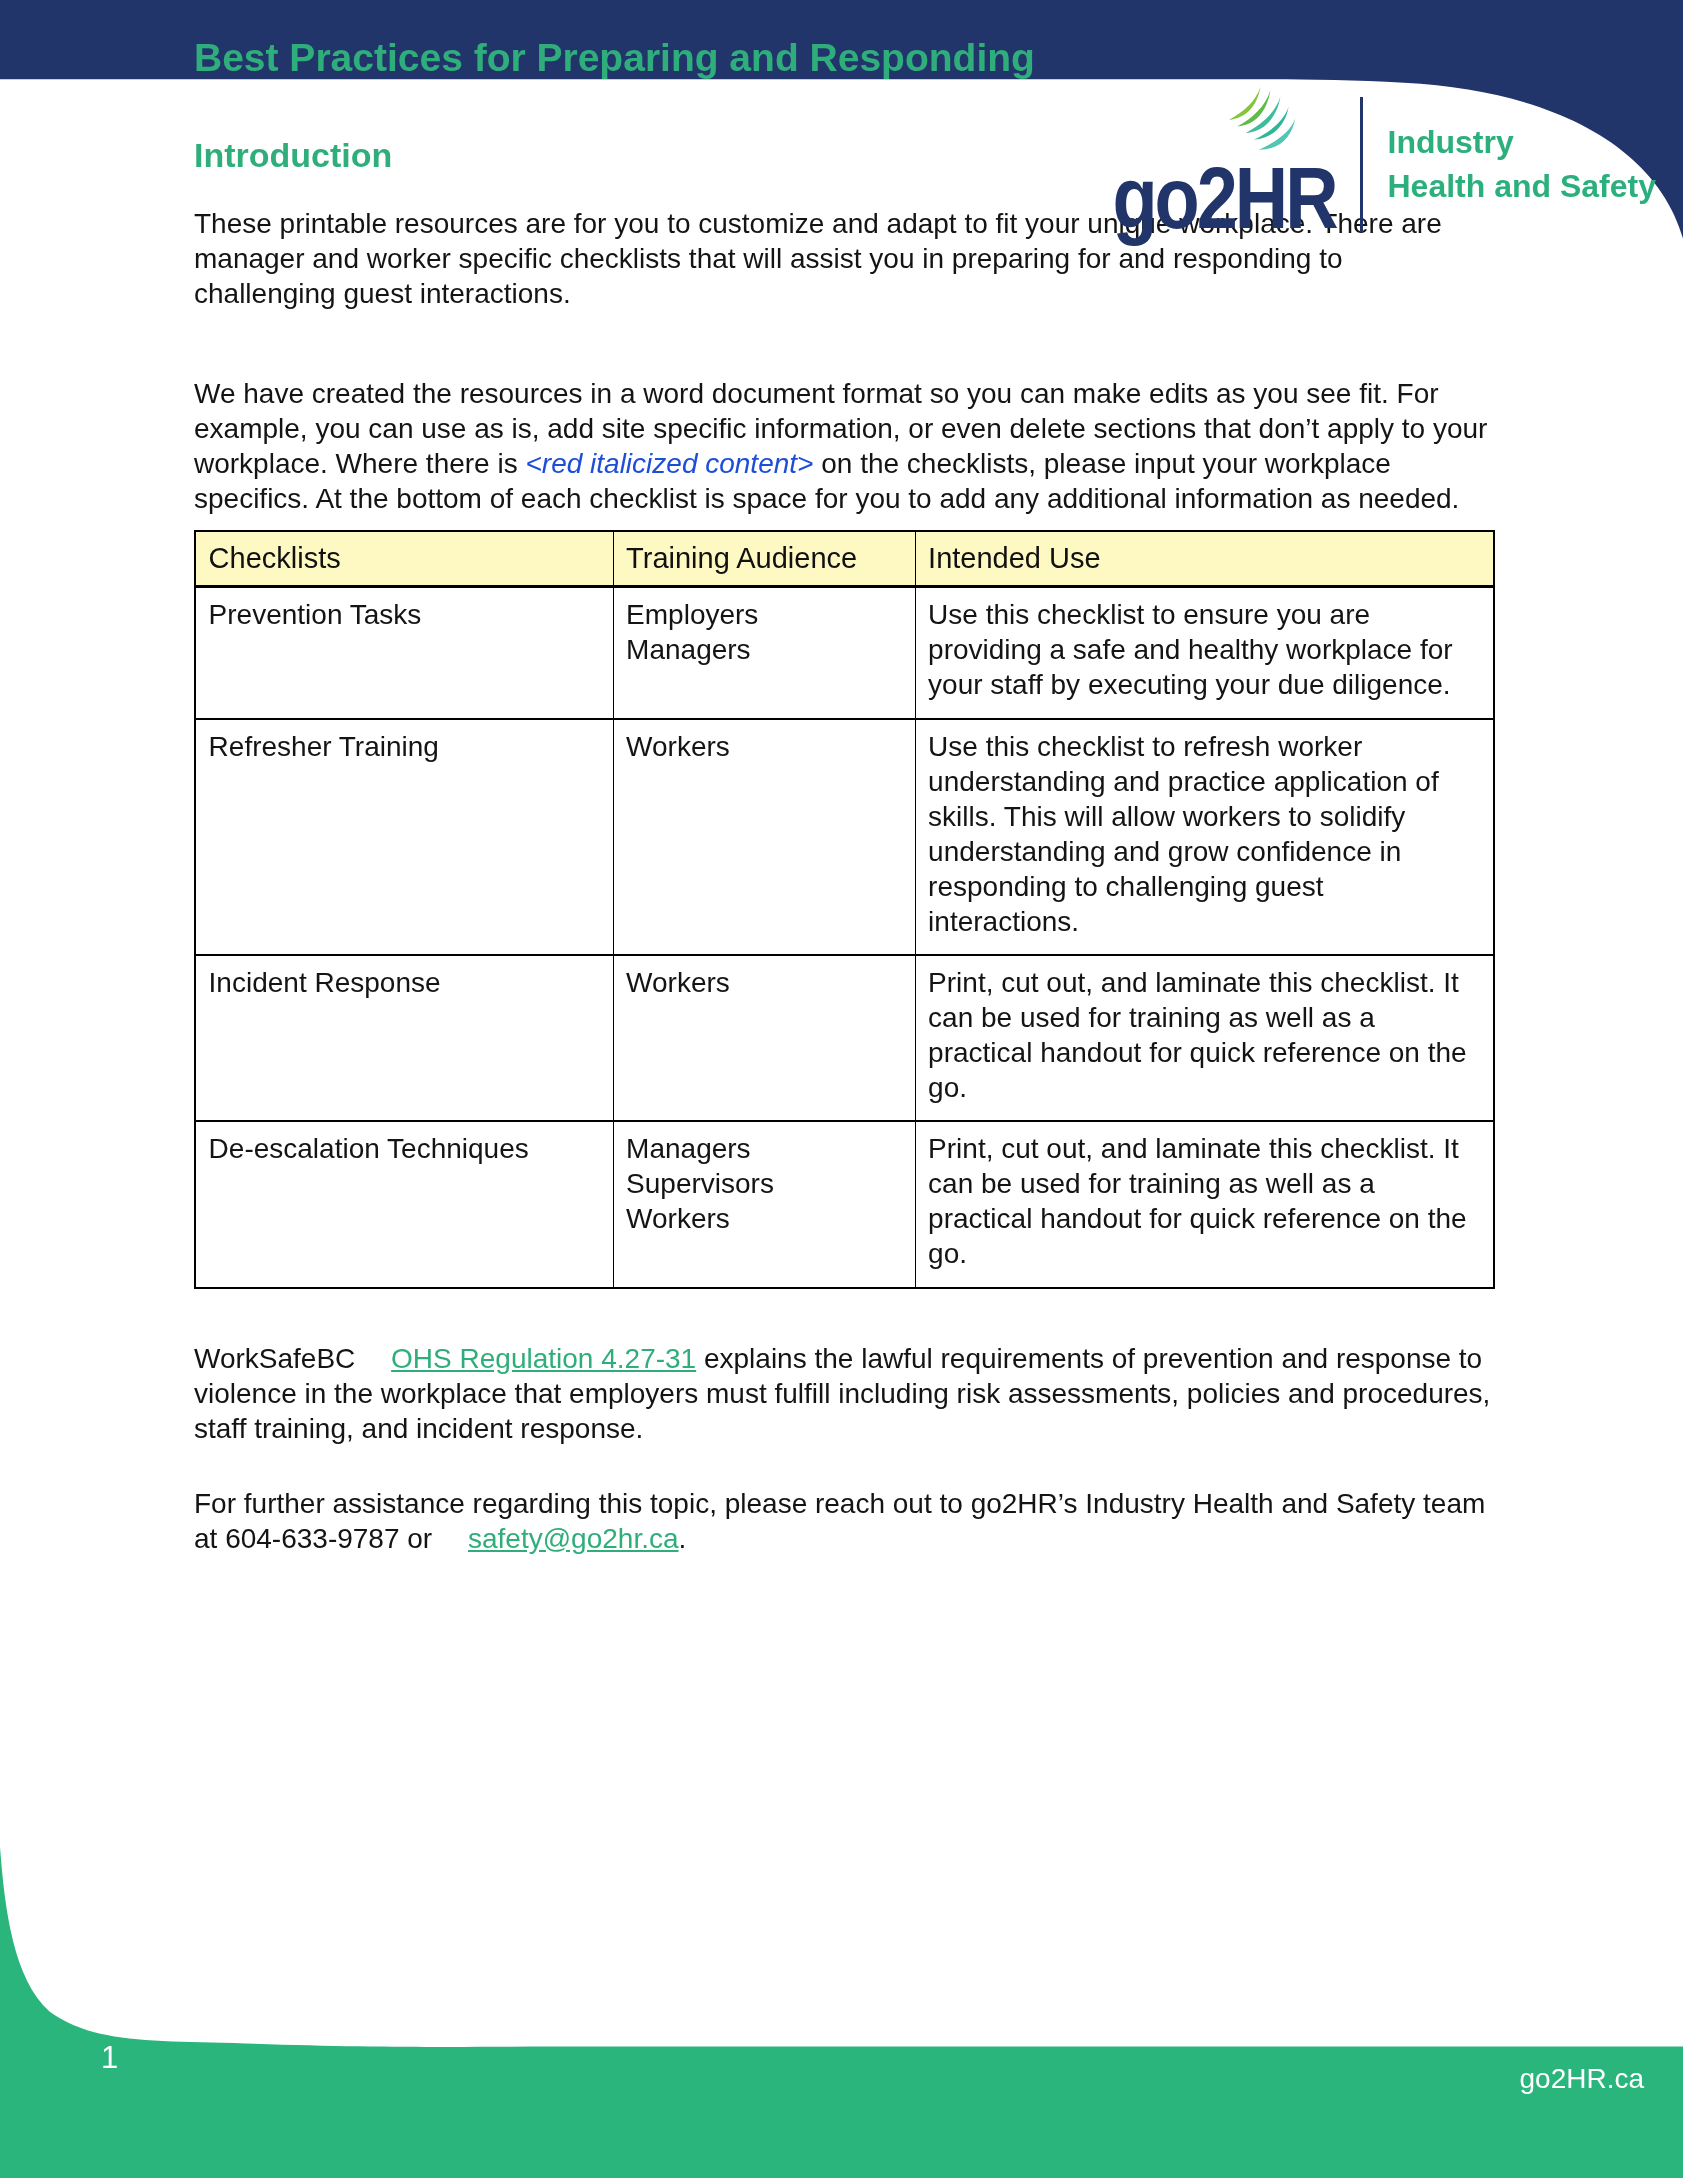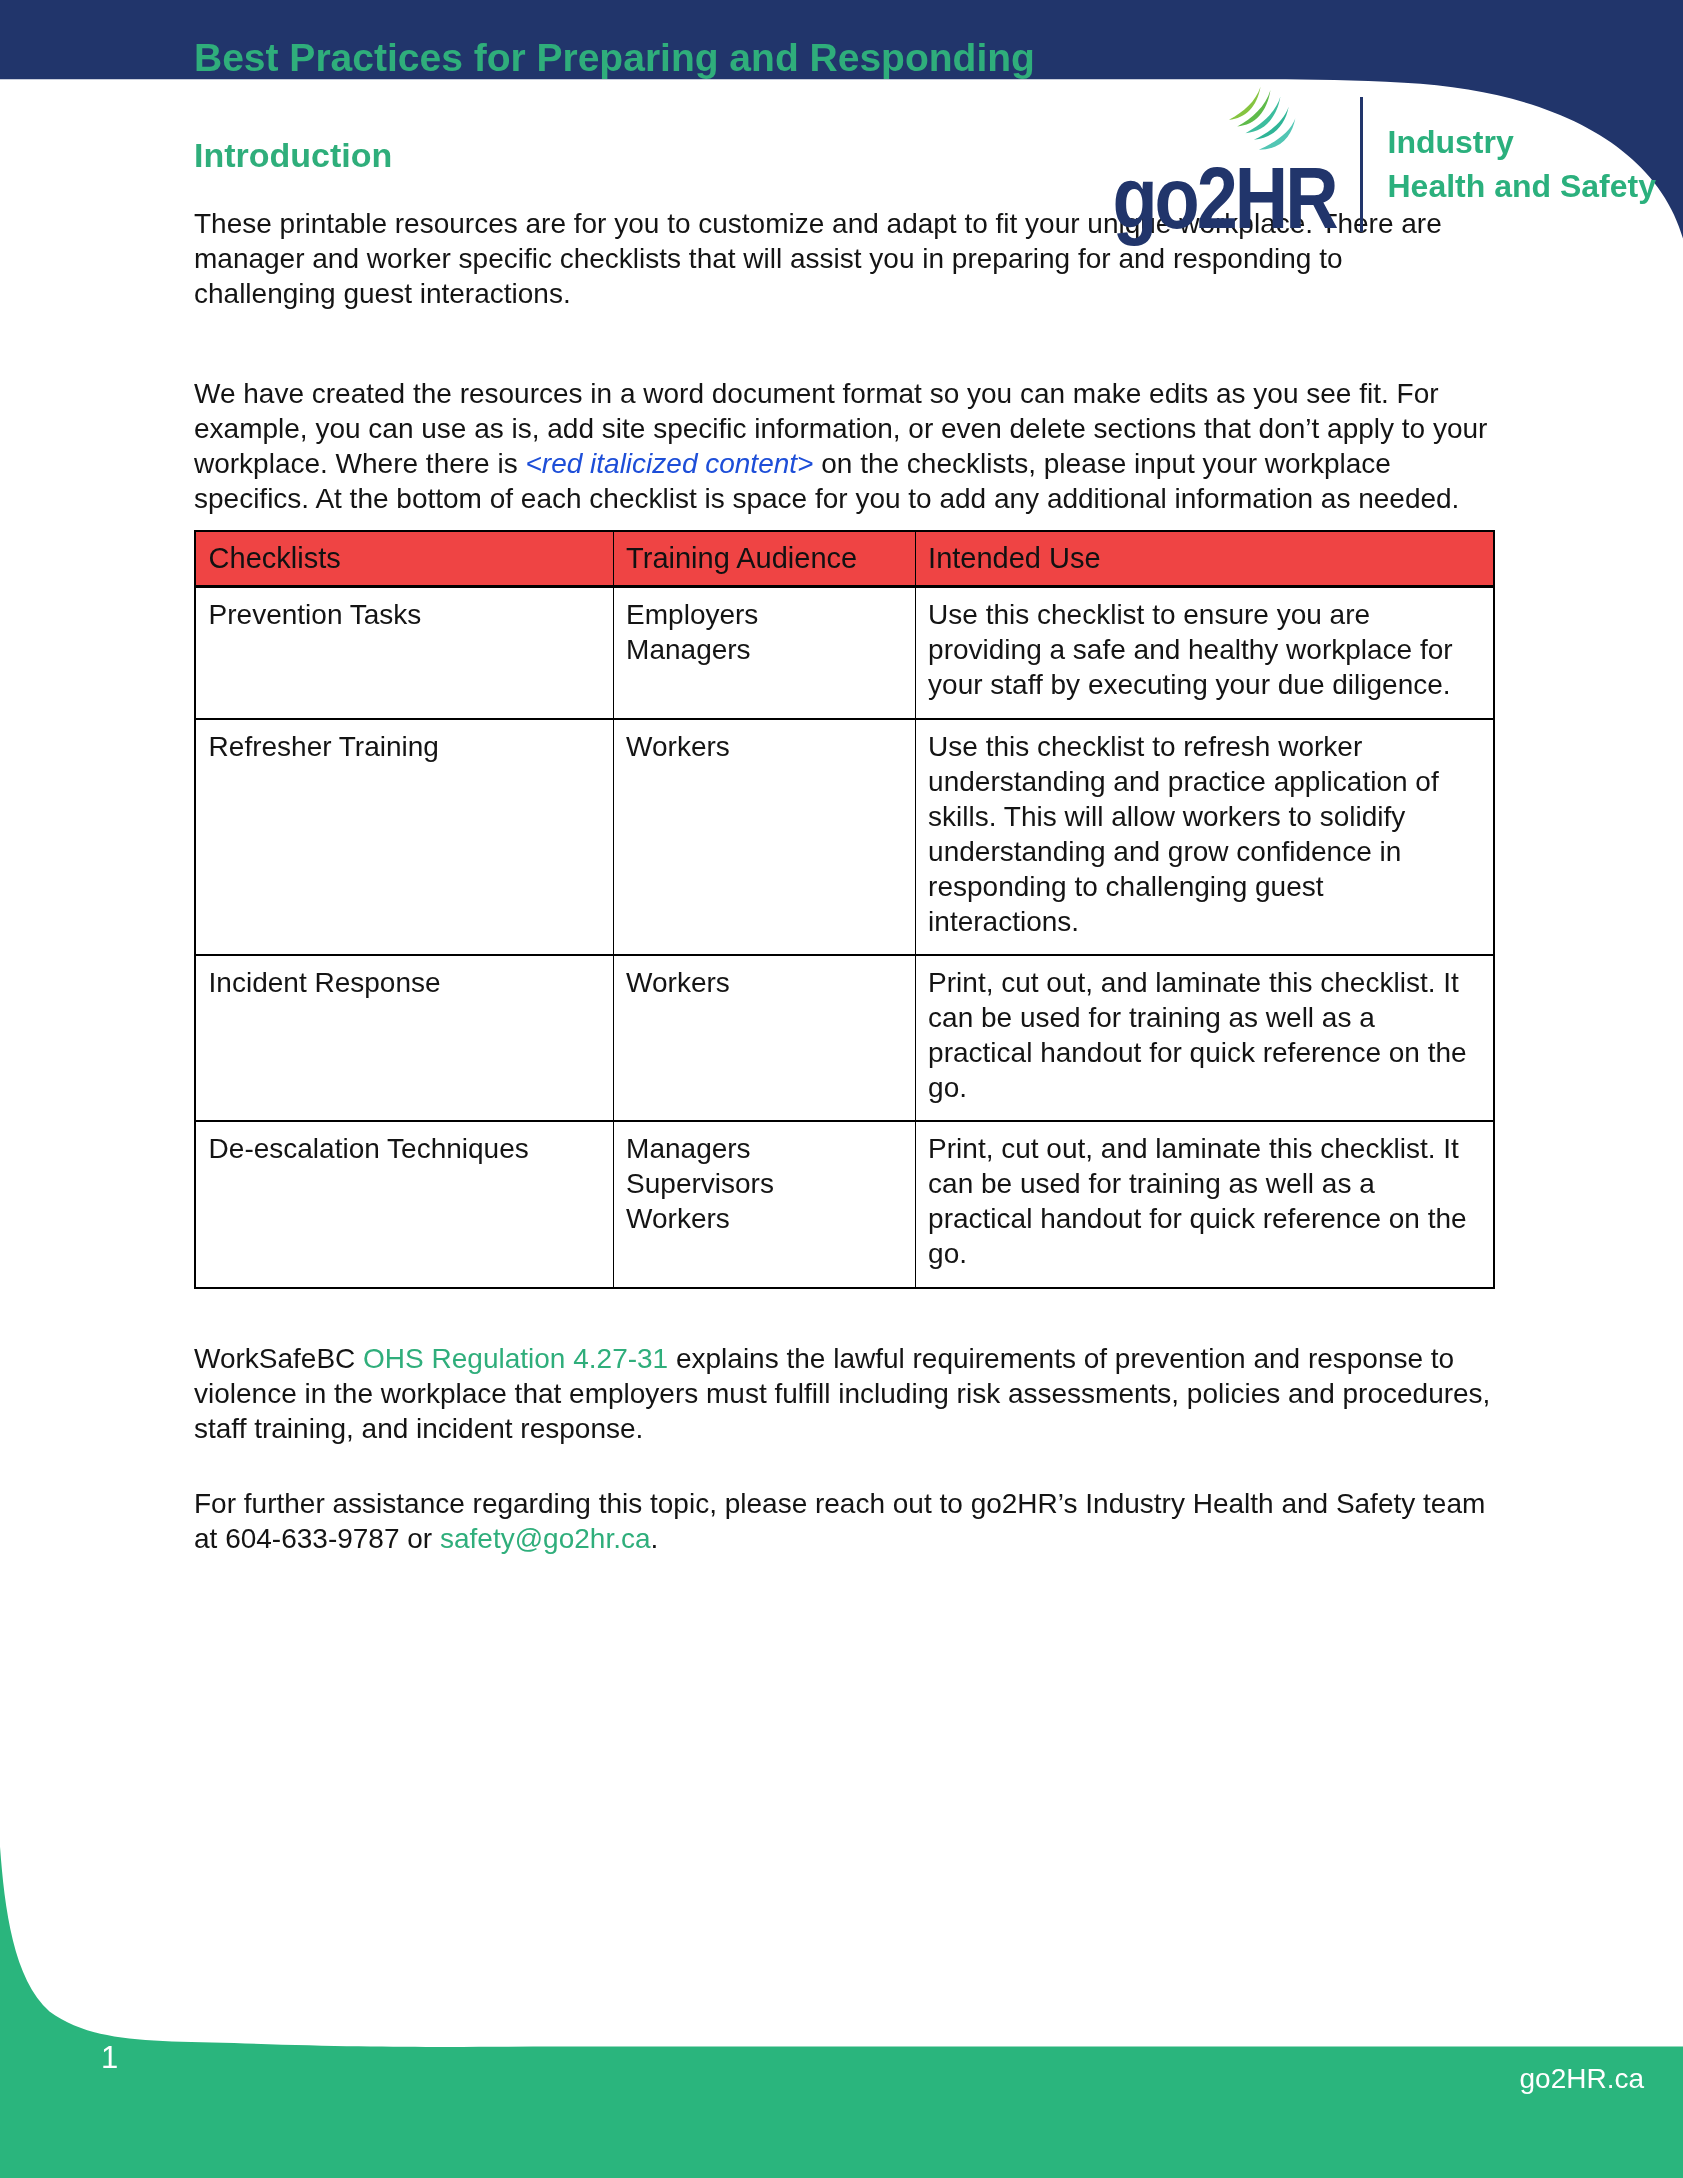--- a/index.html
+++ b/index.html
@@ -30,29 +30,29 @@
   
   h1.title{margin:265px 0 0;color:#2FAE7B;font-size:49px;font-weight:700;letter-spacing:0;}
   h2.subtitle{margin:36px 0 0;color:#2FAE7B;font-size:39px;font-weight:700;}
   h3.intro{margin:56px 0 0;color:#2FAE7B;font-size:34px;font-weight:700;}
   p.body{margin:31px 0 0;font-size:28px;line-height:35px;max-width:1310px;color:#141414;}
   p.body.p2{margin-top:65px;}
   p.body.p3{margin-top:52px;}
   p.body.p4{margin-top:40px;}
   .seg-normal{color:#141414;}
   .seg-red-italic{color:#1d4ed8;font-style:italic;}
-  .seg-link{color:#2FAE7B;cursor:pointer;}
+  .seg-link{color:#2FAE7B;text-decoration:underline;cursor:pointer;margin-left:28px;}
 
   
   table.checklists{
     width:1299px;margin-top:14.4px;border-collapse:collapse;
     border:2.7px solid #000;table-layout:fixed;
   }
   table.checklists th{
-    background:#ef4444;text-align:left;font-weight:400;font-size:29px;
+    background:#fef9c3;text-align:left;font-weight:400;font-size:29px;
     padding:10px 12.6px;border:1.8px solid #000;border-top-width:2.7px;border-bottom-width:3.6px;
   }
   table.checklists td{
     vertical-align:top;font-size:28px;line-height:35px;
     padding:9px 12.6px 15.3px 12.6px;border:1.8px solid #000;
     border-top-width:2.7px;border-bottom-width:2.7px;color:#141414;
   }
 
   
   .page-number{position:absolute;left:101px;top:2040px;color:#ffffff;font-size:31px;z-index:2;}

